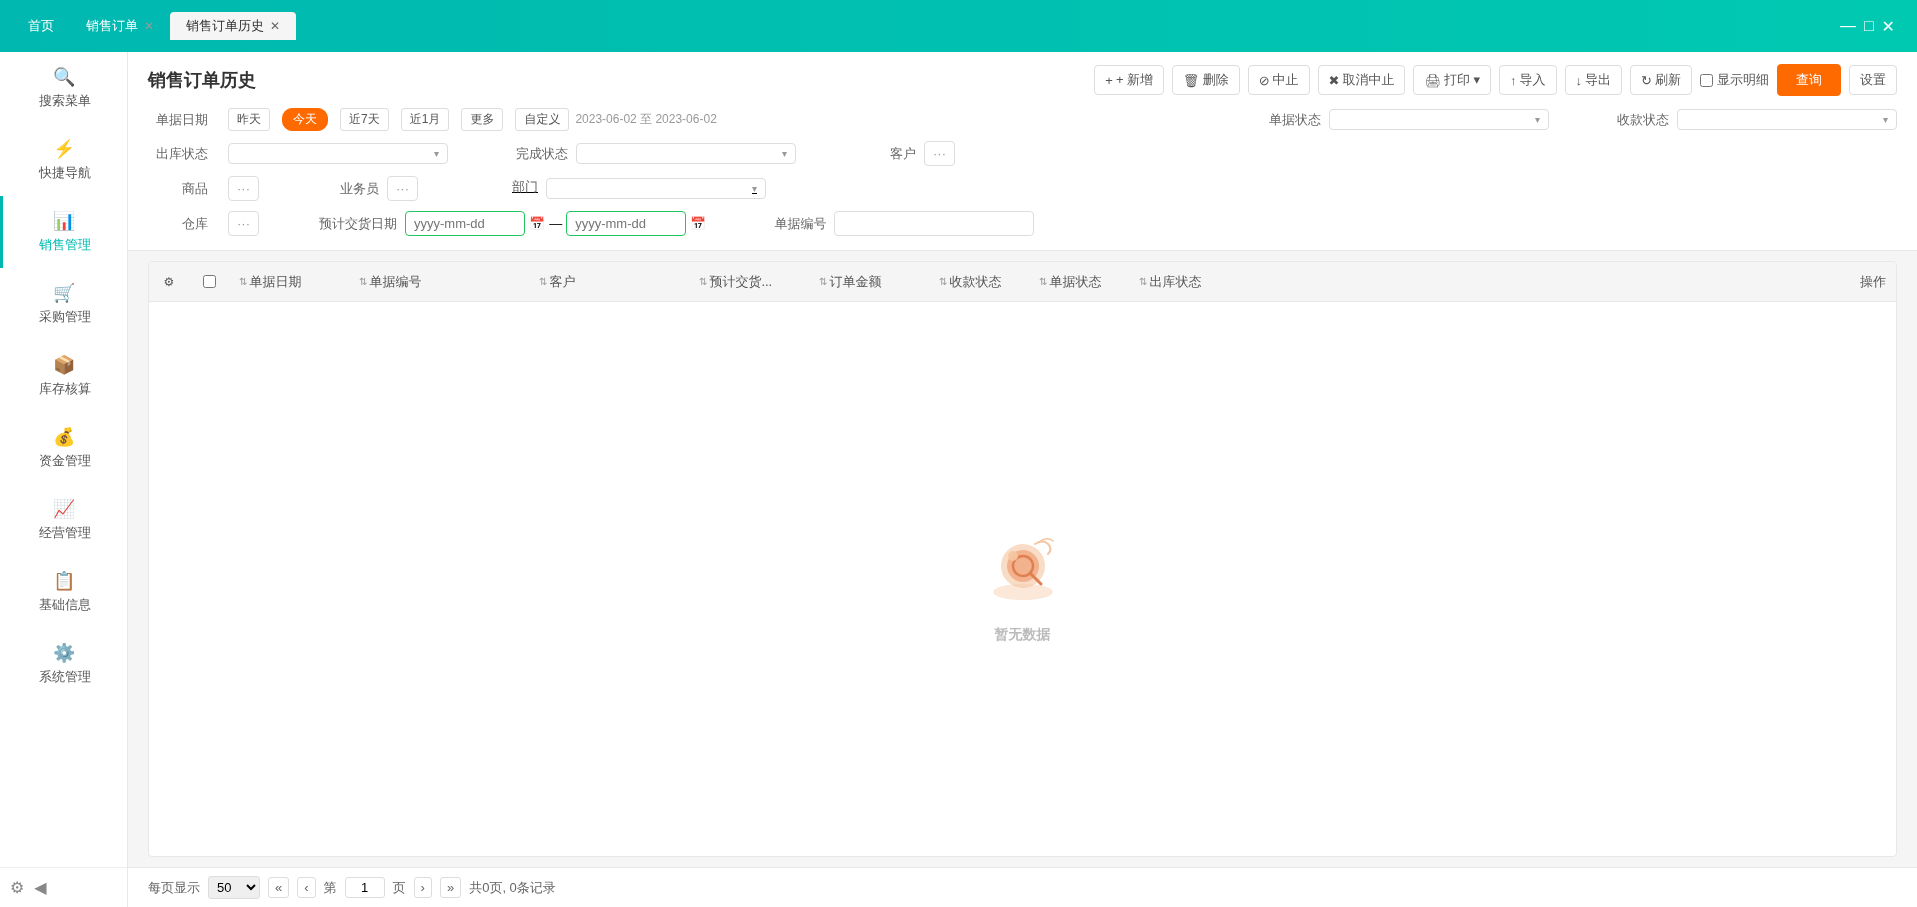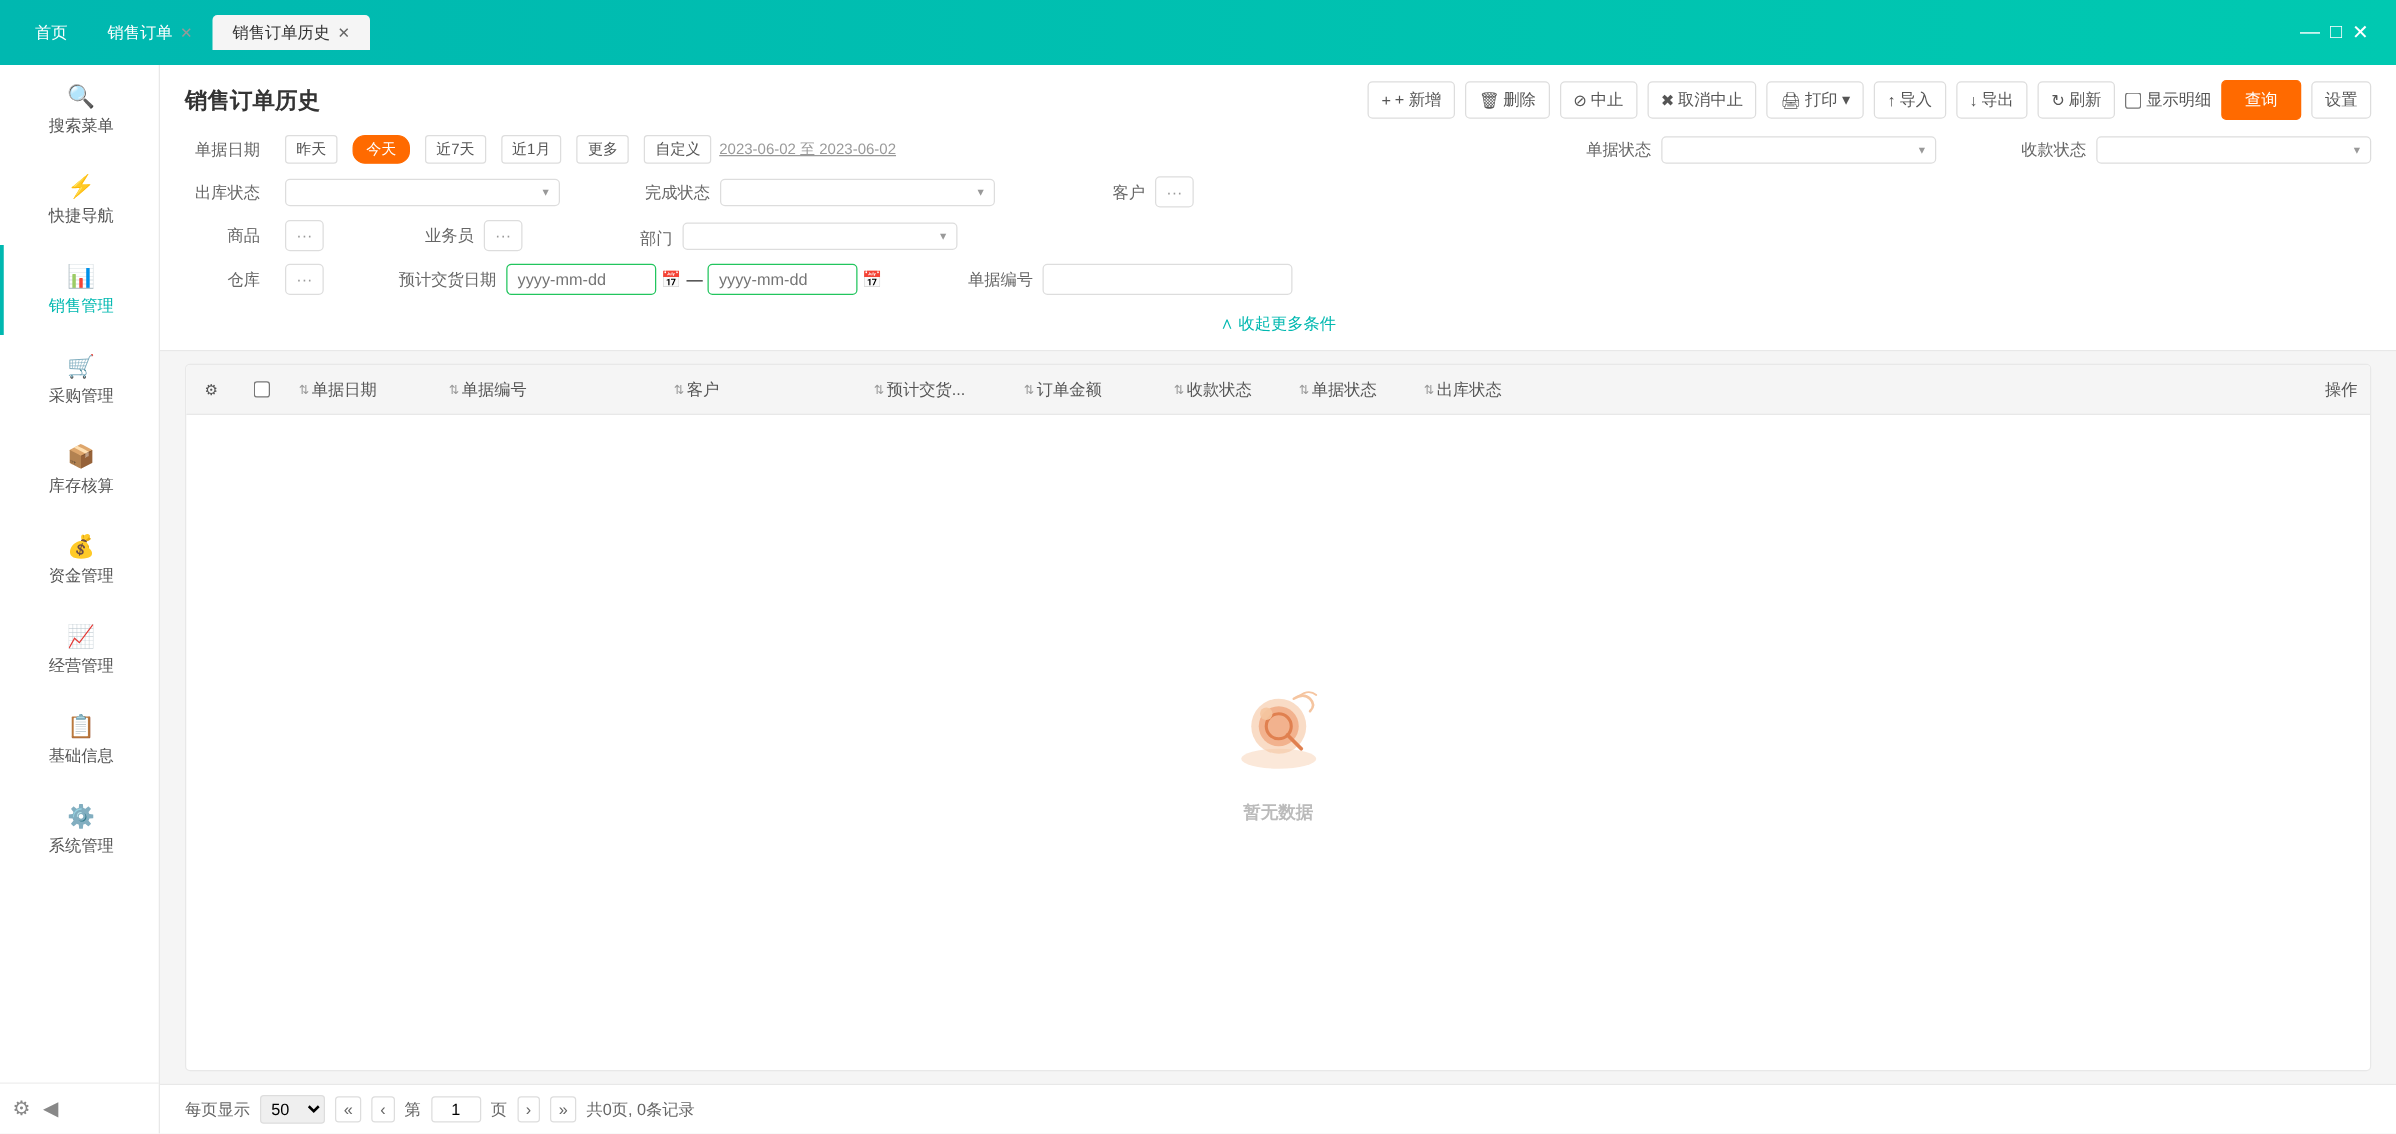--- a/index.html
+++ b/index.html
@@ -193,21 +193,20 @@
     .date-quick-btn.active {
       background: #ff6a00;
       color: white;
       border-color: #ff6a00;
       border-radius: 10px;
       padding: 2px 10px;
     }
     .date-range-text {
       color: #999;
       font-size: 12px;
-      text-decoration: underline;
     }
     .select-control {
       display: flex;
       align-items: center;
       border: 1px solid #ddd;
       border-radius: 4px;
       padding: 4px 8px;
       min-width: 180px;
       cursor: pointer;
       background: #fff;
@@ -515,21 +514,21 @@
           </div>
         </div>
 
         <div class="filter-row">
           <span class="filter-label">商品</span>
           <span class="ellipsis-btn">···</span>
           <div style="display:flex;align-items:center;gap:8px;margin-left:40px;">
             <span class="filter-label">业务员</span>
             <span class="ellipsis-btn">···</span>
           </div>
-          <div style="display:flex;align-items:flex-end;gap:8px;margin-left:40px;">
+          <div style="display:flex;align-items:flex-start;gap:8px;margin-left:40px;text-decoration:underline;">
             <span class="filter-label">部门</span>
             <div class="select-control" style="width:220px;">
               <span></span>
               <span class="arrow">▾</span>
             </div>
           </div>
         </div>
 
         <div class="filter-row">
           <span class="filter-label">仓库</span>
@@ -543,23 +542,20 @@
               <input type="text" class="date-input" placeholder="yyyy-mm-dd" style="">
               <span class="date-icon">📅</span>
             </div>
           </div>
           <div style="display:flex;align-items:center;gap:8px;margin-left:40px;">
             <span class="filter-label">单据编号</span>
             <input type="text" class="input-control" style="width: 200px;">
           </div>
         </div>
 
-        <div class="collapse-row">
-          <span>∧ 收起更多条件</span>
-        </div>
       </div>
     </div>
 
     <div class="table-area">
       <div class="table-header">
         <div class="th settings">⚙</div>
         <div class="th checkbox">
             <input type="checkbox" style="">
           </div>
         <div class="th date">

